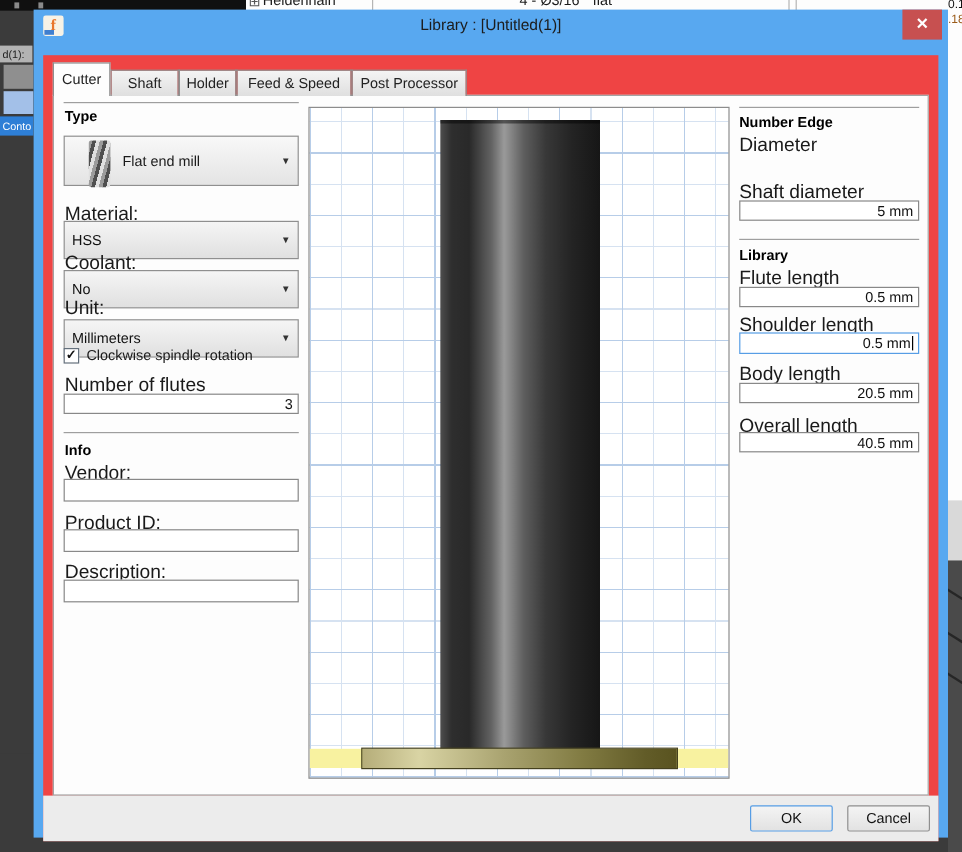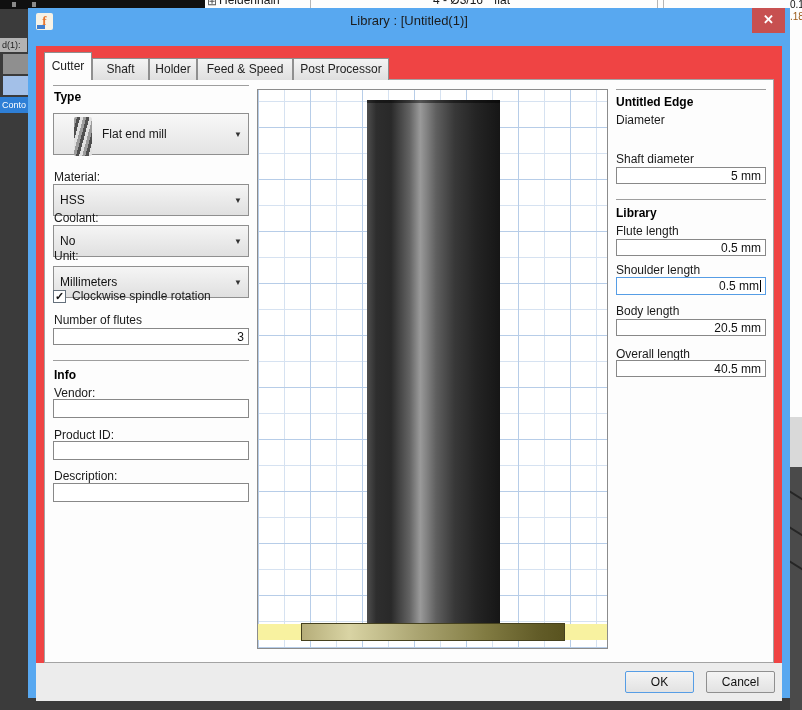--- a/index.html
+++ b/index.html
@@ -45,21 +45,21 @@
   .tabbar { position:absolute; left:8px; top:6px; height:28px; display:flex; align-items:flex-end; z-index:3; }
   .tab { border:1px solid #8f8f8f; border-bottom:none; background:linear-gradient(#f4f4f4,#dfdfdf);
     height:22px; line-height:21px; text-align:center; font-size:12px; color:#222; cursor:pointer; }
   .tab.active { background:#fdfdfd; height:28px; line-height:26px; position:relative; z-index:4; }
 
   .panel { position:absolute; left:8px; top:33px; width:730px; height:584px; background:#fdfdfd;
     border:1px solid #a3a3a3; z-index:2; }
 
   .sep { position:absolute; height:1px; background:#9e9e9e; }
   .heading { position:absolute; font-weight:bold; font-size:12px; color:#000; }
-  .lbl { position:absolute; font-size:12px; color:#1a1a1a; white-space:nowrap; }
+  .lbl { position:absolute; font-size:16px; color:#1a1a1a; white-space:nowrap; }
 
   .txtinput { position:absolute; background:#fff; border:1px solid #888; font-size:12px; color:#111;
     display:flex; align-items:center; justify-content:flex-end; padding:0 4px; cursor:text; }
   .txtinput.left { justify-content:flex-start; }
   .txtinput.focused { border:1px solid #569de5; }
   .caret { display:inline-block; width:1px; height:12px; background:#000; margin-left:1px; }
 
   .dropdown { position:absolute; border:1px solid #8f8f8f; background:linear-gradient(#f5f5f5,#e0e0e0);
     font-size:12px; color:#111; display:flex; align-items:center; padding:15px 6px; cursor:pointer; }
   .dd-arrow { position:absolute; right:6px; top:50%; transform:translateY(-50%); font-size:8px; color:#333; }
@@ -209,21 +209,21 @@
           <span></span>
         </div>
 
         <div class="preview">
           <div class="cylinder"></div>
           <div class="flute-yellow"></div>
           <div class="flute-olive"></div>
         </div>
 
         <div class="sep" style="left:571px;top:9px;width:150px"></div>
-        <div class="heading" style="left:571px;top:15px">Untitled Edge</div>
+        <div class="heading" style="left:571px;top:15px">Number Edge</div>
 
         <div class="lbl" style="left:571px;top:33px">Diameter</div>
 
         <div class="lbl" style="left:571px;top:72px">Shaft diameter</div>
         <div class="txtinput" style="left:571px;top:87px;width:150px;height:17px">
           <span>5 mm</span>
         </div>
 
         <div class="sep" style="left:571px;top:119px;width:150px"></div>
         <div class="heading" style="left:571px;top:126px">Library</div>

